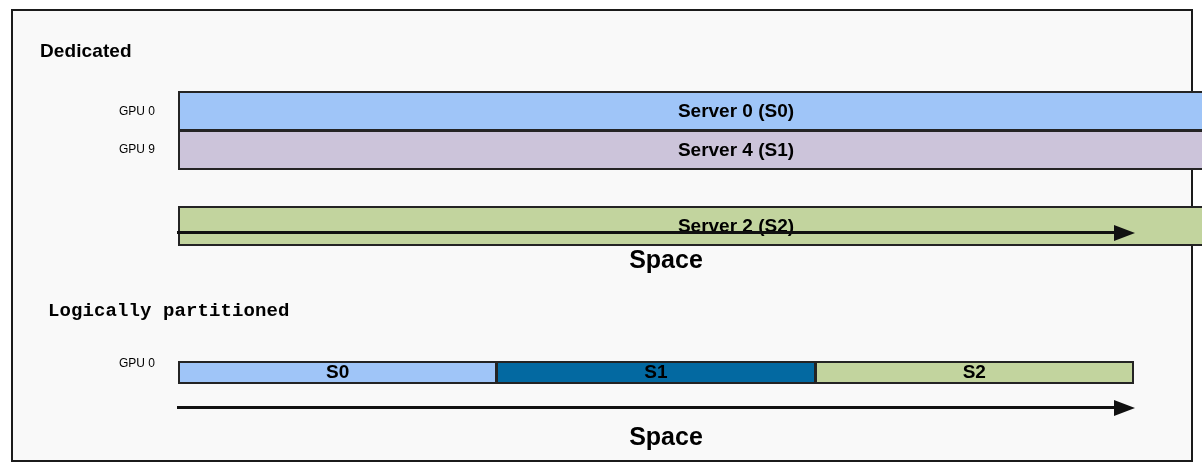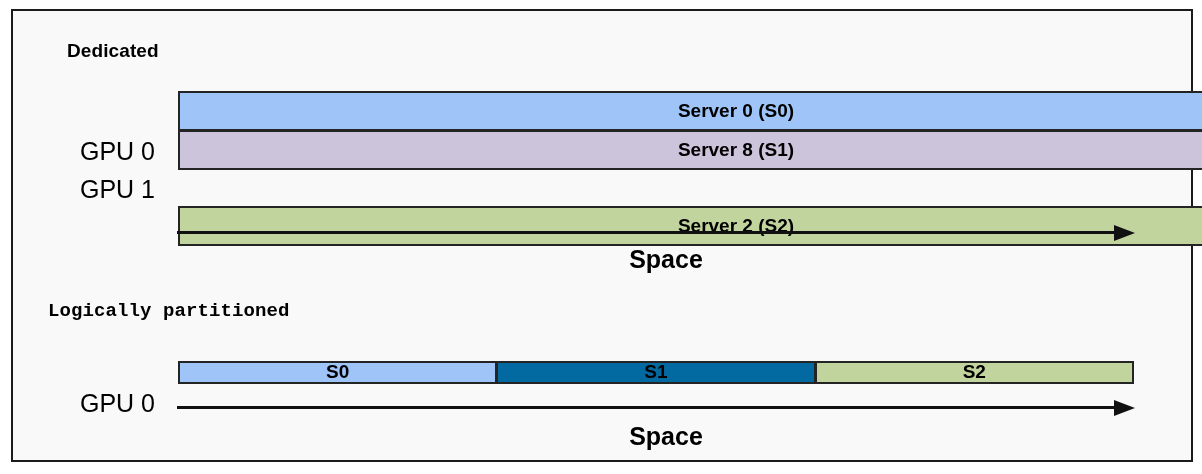--- a/index.html
+++ b/index.html
@@ -20,30 +20,29 @@
     border: 2.5px solid #1b1b1b;
     background: #f9f9f9;
   }
   .section-title {
     position: absolute;
     font-size: 19px;
     font-weight: bold;
     letter-spacing: 0.1px;
     white-space: nowrap;
   }
-  .title-dedicated { left: 67px; top: 40px; }
+  .title-dedicated { left: 40px; top: 40px; }
   .title-partitioned { left: 48px; top: 300px; font-family: Liberation Mono, monospace; }
   .gpu-label {
     position: absolute;
     left: 40px; width: 115px;
     text-align: right;
-    font-size: 25px;
+    font-size: 12px;
     line-height: 22px;
     white-space: nowrap;
-    margin-top: 40px;
   }
   .gpu-label.r0 { top: 100px; }
   .gpu-label.r1 { top: 138px; }
   .gpu-label.r2 { top: 177px; }
   .gpu-label.p0 { top: 352px; }
   .bar-stack {
     position: absolute;
     left: 178px; top: 91px;
     width: 1116px;
   }
@@ -106,28 +105,28 @@
 </style>
 </head>
 <body>
 
 <div class="canvas">
   <div class="frame"></div>
 
   <div class="section-title title-dedicated">Dedicated</div>
 
   <div class="gpu-label r0">GPU 0</div>
-  <div class="gpu-label r1">GPU 1</div>
+  <div class="gpu-label r1">GPU 9</div>
 
   <div class="bar-stack">
     <div class="hbar" style="background: rgb(159, 197, 248);">
       <span>Server 0 (S0)</span>
     </div>
     <div class="hbar" style="background: rgb(204, 196, 218);">
-      <span>Server 8 (S1)</span>
+      <span>Server 4 (S1)</span>
     </div>
     <div class="hbar" style="background: rgb(194, 212, 158); margin-top: 36px;">
       <span>Server 2 (S2)</span>
     </div>
   </div>
 
   <div class="axis-line top"></div>
   <div class="arrow-head top"></div>
   <div class="space-label top">Space</div>
 

